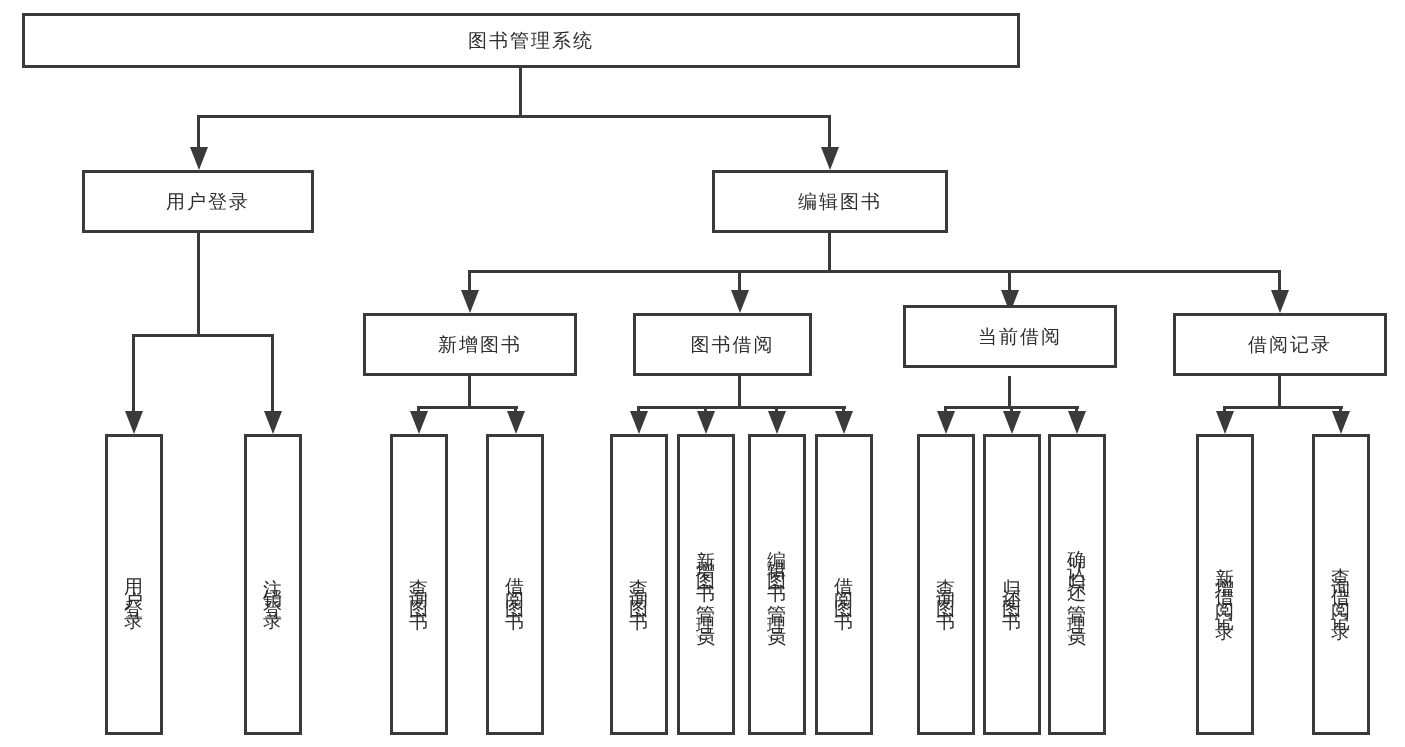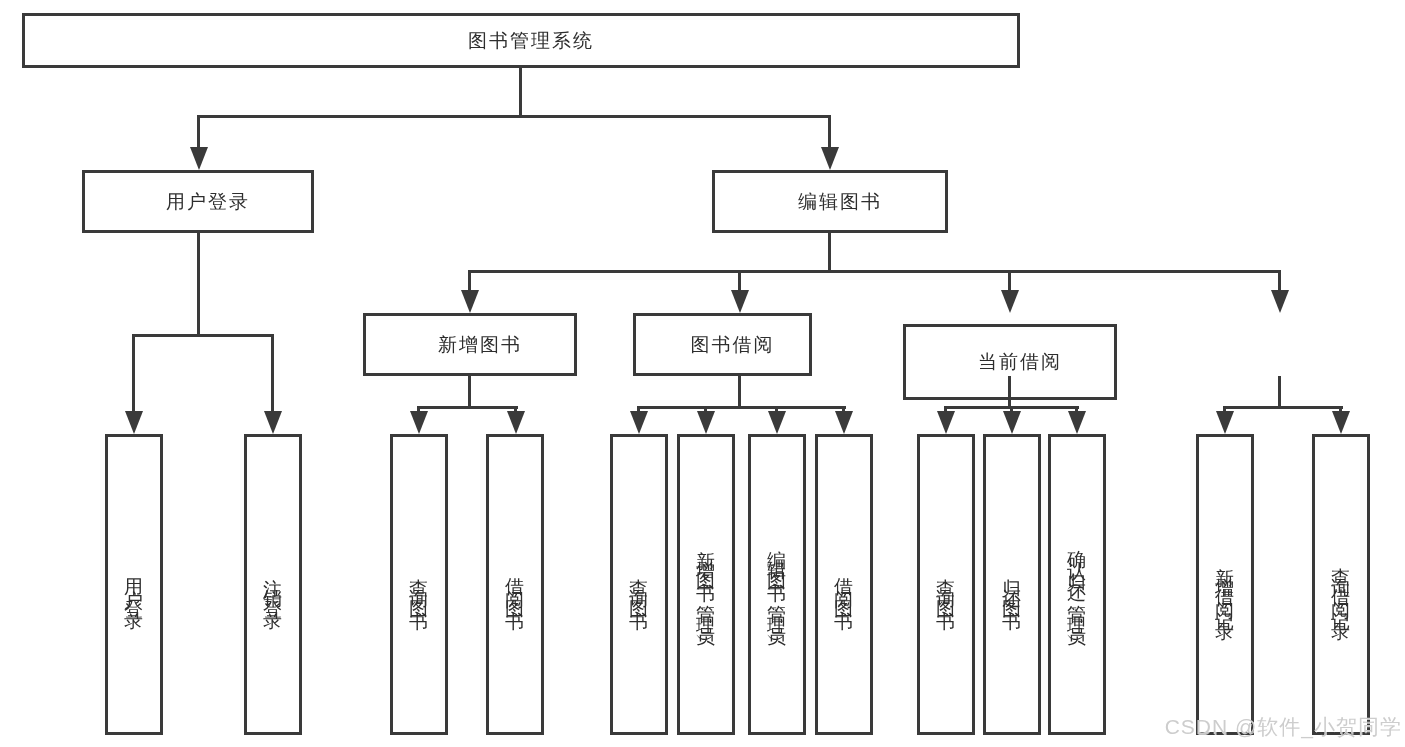--- a/index.html
+++ b/index.html
@@ -113,22 +113,25 @@
   <div class="arrow" style="left:731px;top:290px"></div>
   <div class="arrow" style="left:1001px;top:290px"></div>
   <div class="arrow" style="left:1271px;top:290px"></div>
 
   <div class="hbox" style="left:363px;top:313px;width:214px;height:63px">
     <span>新增图书</span>
   </div>
   <div class="hbox" style="left:633px;top:313px;width:179px;height:63px">
     <span>图书借阅</span>
   </div>
-  <div class="hbox" style="left:903px;top:324px;width:214px;height:76px">
+  <div class="hbox" style="left:903px;top:305px;width:214px;height:63px">
     <span>当前借阅</span>
+  </div>
+  <div class="hbox" style="left:1173px;top:313px;width:214px;height:63px">
+    <span>借阅记录</span>
   </div>
 
   <div class="line vline" style="left:468px;top:376px;height:31px"></div>
   <div class="line hline" style="left:417px;top:406px;width:101px"></div>
   <div class="line vline" style="left:417px;top:406px;height:8px"></div>
   <div class="line vline" style="left:514px;top:406px;height:8px"></div>
   <div class="arrow" style="left:410px;top:411px"></div>
   <div class="arrow" style="left:507px;top:411px"></div>
 
   <div class="line vline" style="left:738px;top:376px;height:31px"></div>
@@ -195,15 +198,14 @@
     <span class="vlabel">确认归还（管理员）</span>
   </div>
 
   <div class="vbox" style="left:1196px">
     <span class="vlabel">新增借阅记录</span>
   </div>
   <div class="vbox" style="left:1312px">
     <span class="vlabel">查询借阅记录</span>
   </div>
 
-  <div class="watermark">CSDN @软件_小贺同学</div>
 
 </div>
 
 </body></html>

